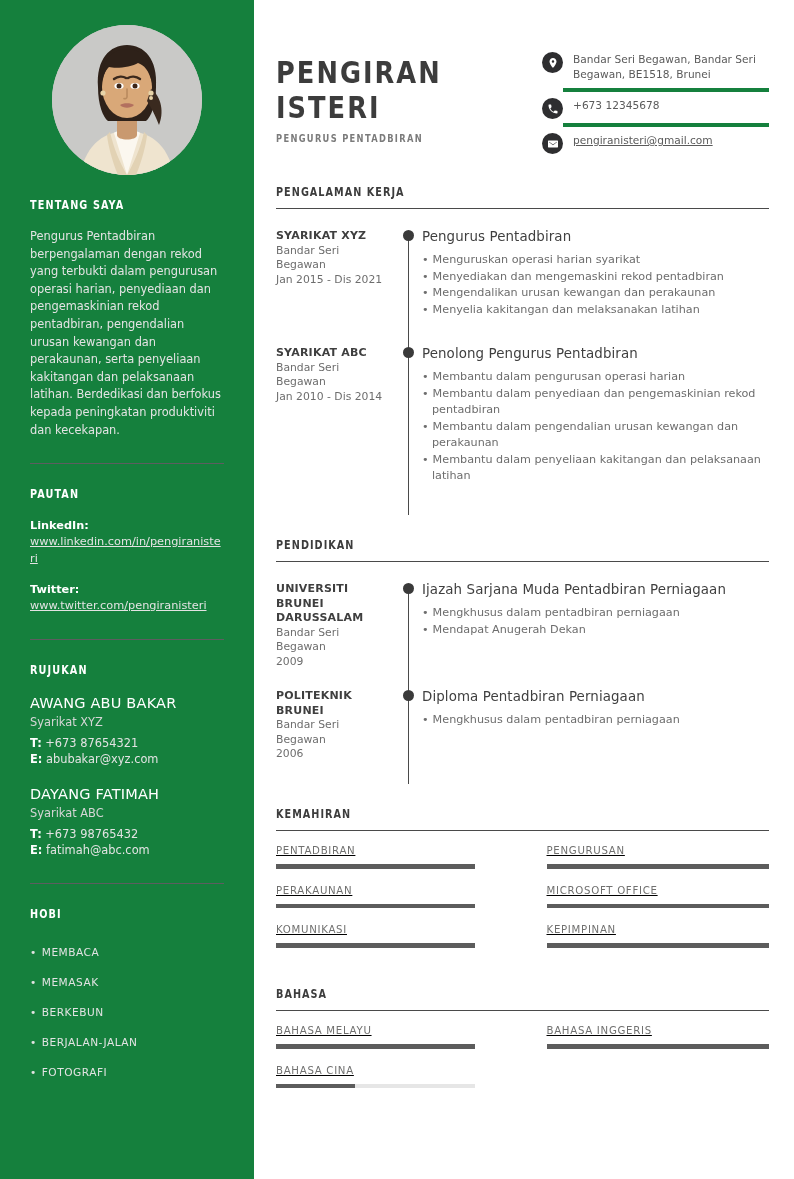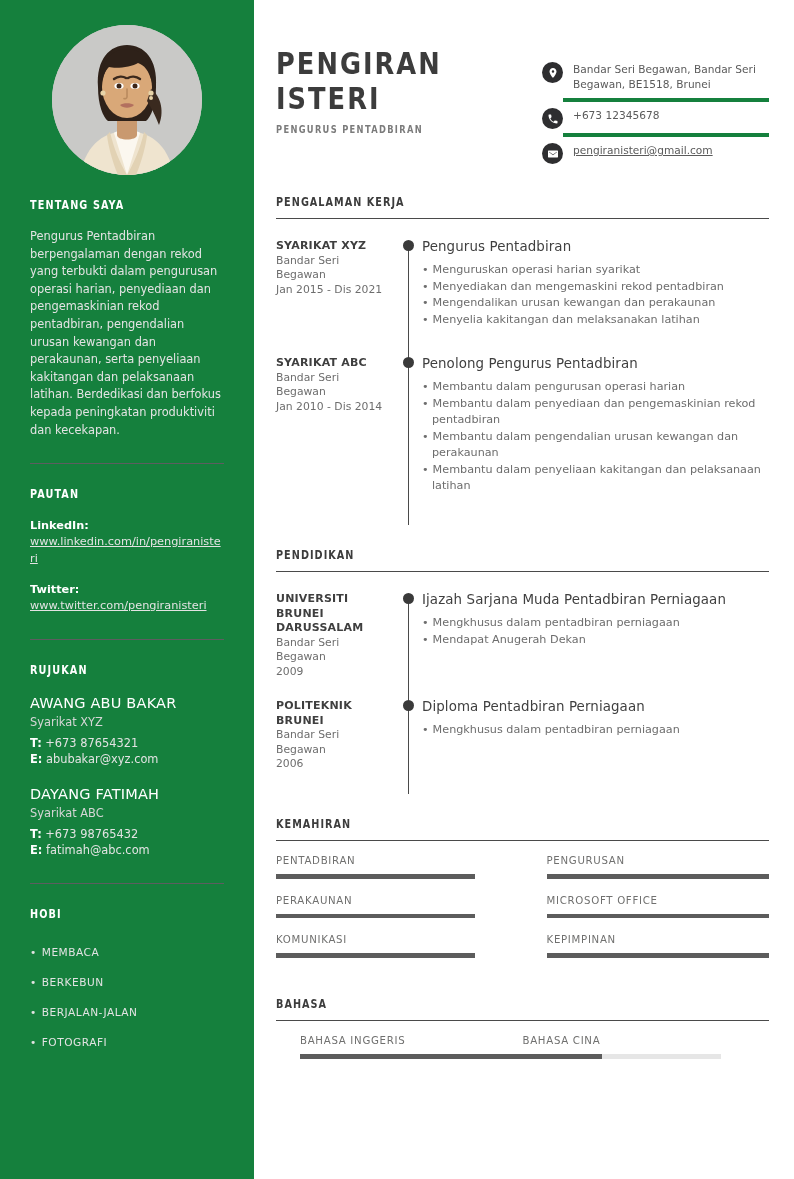--- a/index.html
+++ b/index.html
@@ -118,22 +118,22 @@
   
   .main {
     flex: 1;
     padding: 0 25px 0 22px;
     box-sizing: border-box;
     position: relative;
   }
 
   .header {
     display: flex;
-    padding-top: 46px;
-    align-items: flex-start;
+    padding-top: 36px;
+    align-items: center;
   }
   .name-col { width: 258px; }
   .name {
     font-family: "DejaVu Sans Condensed", "Liberation Sans Narrow", "Liberation Sans", sans-serif;
     font-weight: bold;
     font-size: 31px;
     line-height: 35px;
     color: #3c3c3c;
     letter-spacing: 2.2px;
     transform: scaleX(0.92);
@@ -279,20 +279,21 @@
   
   .bars {
     display: flex;
     flex-wrap: wrap;
     padding-top: 14px;
   }
   .bar-cell {
     width: 50%;
     box-sizing: border-box;
     padding-bottom: 16px;
+    text-decoration: underline;
   }
   .bar-cell.left { padding-right: 48px; }
   .bar-cell.right { padding-left: 24px; }
   .bar-label {
     font-size: 10.2px;
     letter-spacing: 0.7px;
     color: #70706f;
     text-transform: uppercase;
     padding-bottom: 8px;
   }
@@ -390,20 +391,21 @@
           <div class="ref-company">Syarikat ABC</div>
           <div class="ref-line"><b>T:</b> <span>+673 98765432</span></div>
           <div class="ref-line"><b>E:</b> <span>fatimah@abc.com</span></div>
         </div>
       </section>
       <div class="side-divider"></div>
 
       <section class="side-section">
         <div class="side-head">Hobi</div>
         <div class="hobby"><span class="dot">•</span><span>MEMBACA</span></div>
+        <div class="hobby"><span class="dot">•</span><span>MEMASAK</span></div>
         <div class="hobby"><span class="dot">•</span><span>BERKEBUN</span></div>
         <div class="hobby"><span class="dot">•</span><span>BERJALAN-JALAN</span></div>
         <div class="hobby"><span class="dot">•</span><span>FOTOGRAFI</span></div>
       </section>
 
     </div>
   </aside>
 
   <main class="main">
 
@@ -587,20 +589,26 @@
             </div>
         </div>
       </div>
     </section>
 
     <section class="section">
       <div class="sec-head">Bahasa</div>
       <div class="sec-rule"></div>
 
       <div class="bars">
+        <div class="bar-cell left">
+          <div class="bar-label">BAHASA MELAYU</div>
+          <div class="bar-track">
+              <div class="bar-fill" style="width: 100%;"></div>
+            </div>
+        </div>
         <div class="bar-cell right">
           <div class="bar-label">BAHASA INGGERIS</div>
           <div class="bar-track">
               <div class="bar-fill" style="width: 100%;"></div>
             </div>
         </div>
         <div class="bar-cell left">
           <div class="bar-label">BAHASA CINA</div>
           <div class="bar-track">
               <div class="bar-fill" style="width: 40%;"></div>

